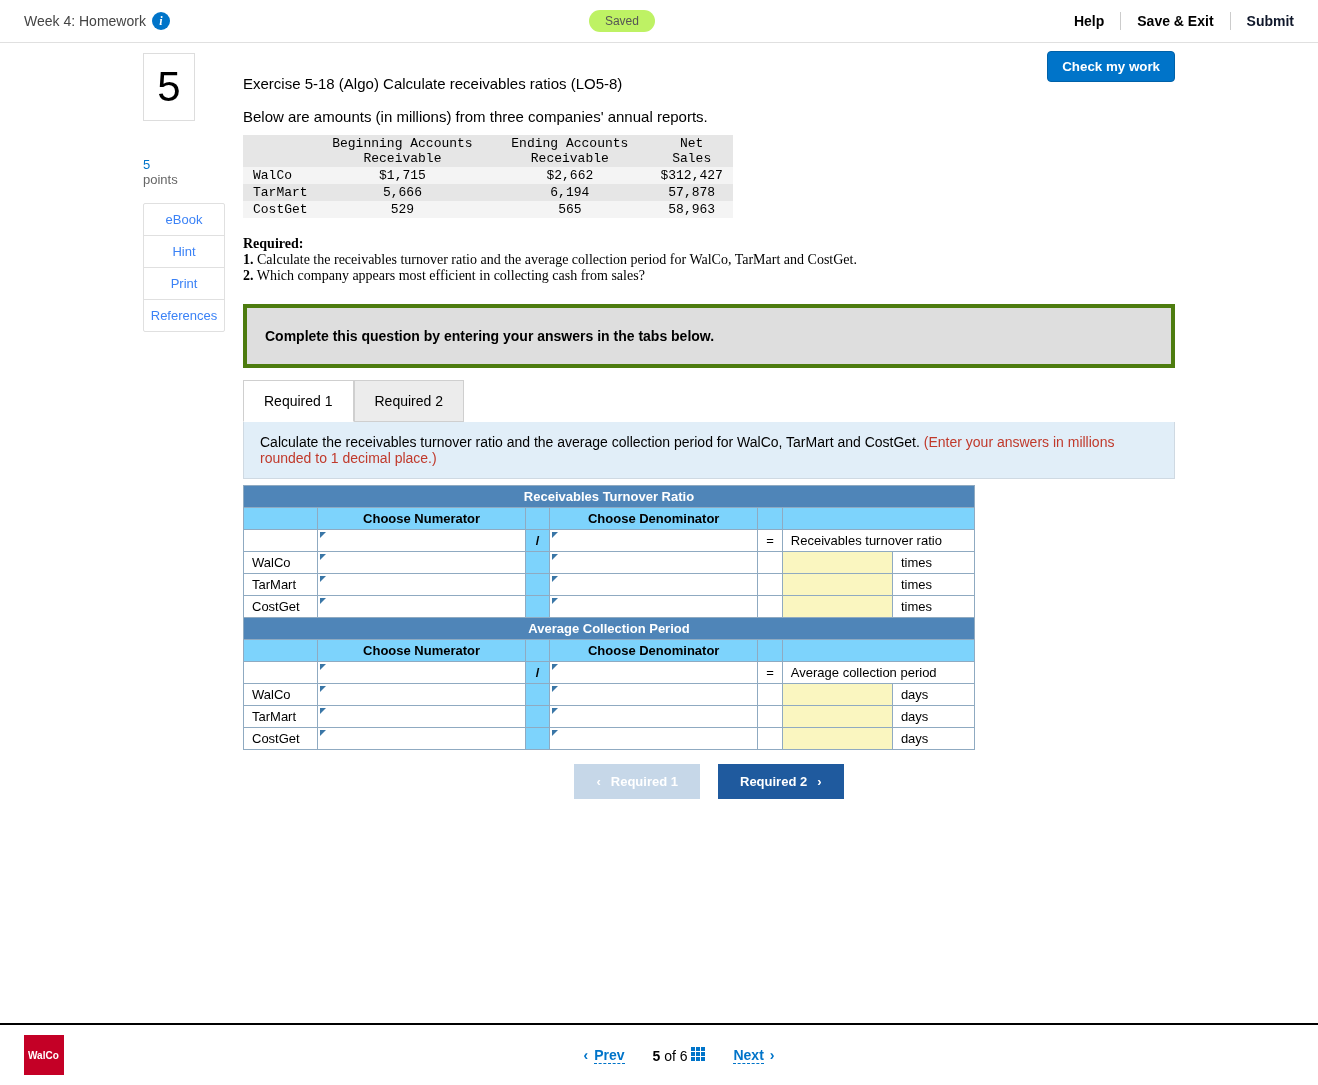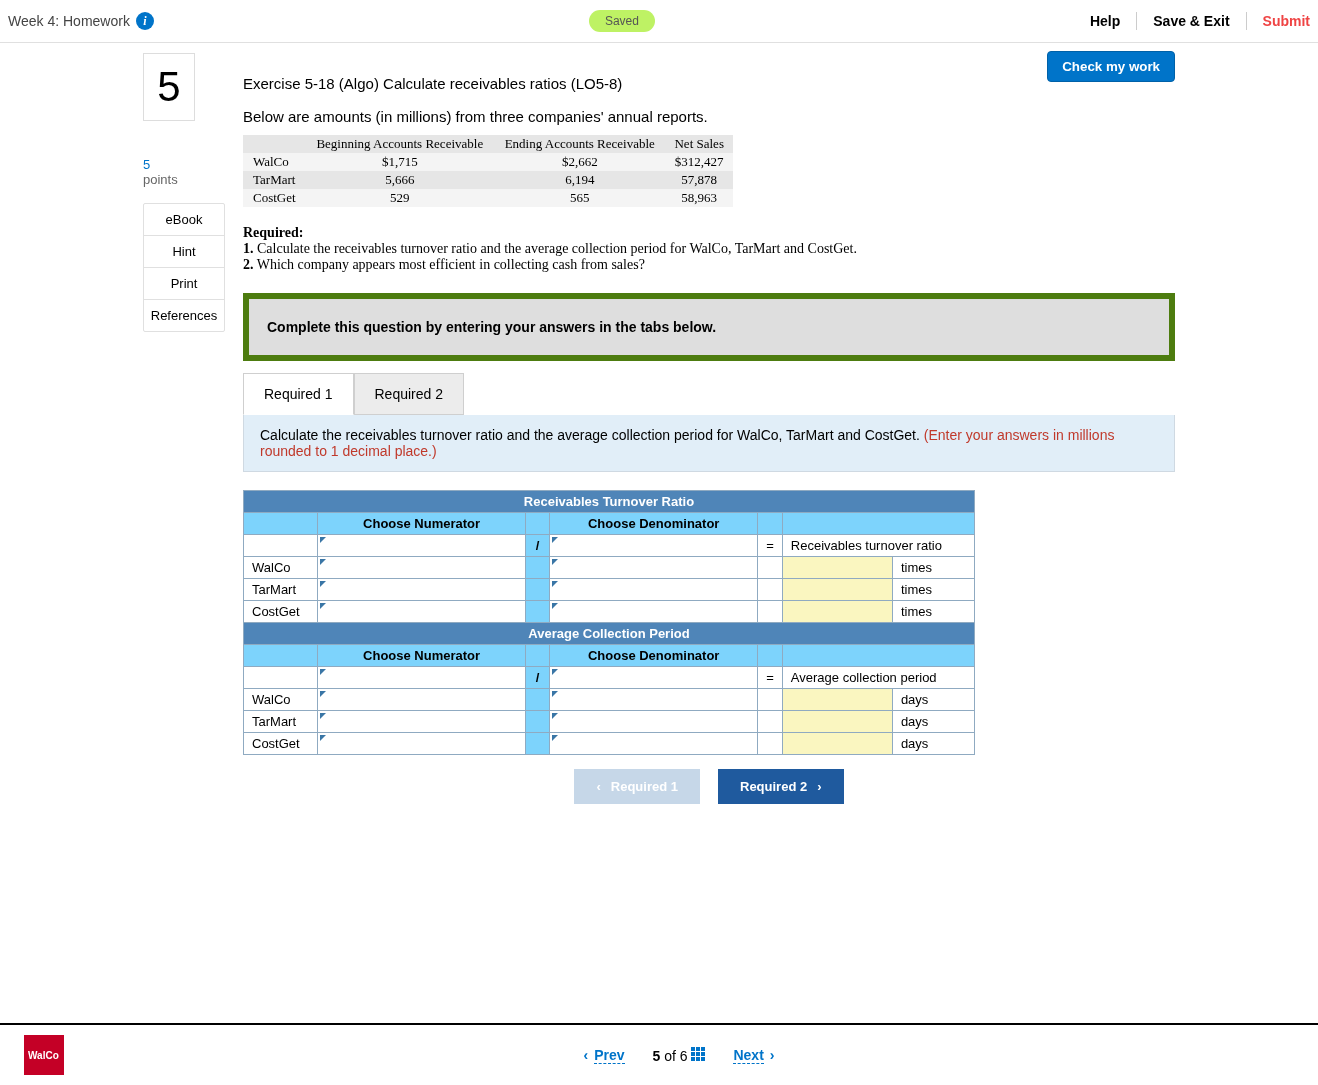--- a/index.html
+++ b/index.html
@@ -7,21 +7,21 @@
     margin: 0;
     font-family: Arial, sans-serif;
     font-size: 14px;
     color: #000;
     background: #fff;
     width: 1318px;
   }
   .topbar {
     display: flex;
     align-items: center;
-    padding: 10px 8px;
+    padding: 10px 24px;
     border-bottom: 1px solid #e0e0e0;
   }
   .topbar .title { color: #444; flex: 0 0 auto; }
   .info-icon {
     display: inline-flex;
     width: 18px; height: 18px;
     background: #0074c9;
     color: #fff;
     border-radius: 50%;
     align-items: center; justify-content: center;
@@ -33,21 +33,21 @@
   .saved {
     display: inline-block;
     background: #bef264;
     color: #555;
     padding: 4px 16px;
     border-radius: 12px;
     font-size: 12px;
   }
   .topbar .right { display: flex; align-items: center; gap: 16px; }
   .toplink { color: #000; font-weight: bold; cursor: pointer; }
-  .toplink.submit { color: #ef4444; }
+  .toplink.submit { color: #0f172a; }
   .vdiv { width: 1px; height: 18px; background: #ccc; }
   .page {
     width: 1032px;
     margin: 0 auto;
     padding: 10px 0 60px;
     position: relative;
   }
   .check-btn {
     position: absolute;
     right: 0; top: 8px;
@@ -74,68 +74,68 @@
   .points-block { font-size: 13px; }
   .points-block .n { color: #0074c9; display:block; }
   .points-block .t { color: #666; }
   .res-col {
     border: 1px solid #e0e0e0;
     border-radius: 2px;
     display: flex; flex-direction: column;
   }
   .res-col a {
     text-align: center;
-    color: #000000;
+    color: #3b82f6;
     padding: 8px 0;
     font-size: 13px;
     cursor: pointer;
     border-bottom: 1px solid #e0e0e0;
   }
   .res-col a:last-child { border-bottom: none; }
   .body-row { display: flex; gap: 18px; }
   .content { flex: 1; }
   .q-title { font-size: 15px; font-weight: normal; margin: 22px 0 16px; }
   .intro { font-size: 15px; margin-bottom: 10px; }
   .data-table {
-    font-family: Liberation Serif, serif;
+    font-family: Liberation Mono, monospace;
     background: #e6e6e6;
     border-collapse: collapse;
     font-size: 13px;
     width: 490px;
   }
   .data-table td, .data-table th { padding: 1px 8px; text-align: center; font-weight: normal; }
   .data-table tbody td:first-child { text-align: left; padding-left: 10px; }
   .data-table tbody tr:nth-child(odd) { background: #f4f4f4; }
   .data-table tbody tr:nth-child(even) { background: #e6e6e6; }
   .required { margin-top: 18px; font-family: Liberation Serif, serif; }
   .required .h { font-weight: bold; }
   .banner {
     background: #dedede;
     padding: 20px 18px;
     margin-top: 20px;
-    border: 6px solid #4d7c0f;
+    border: 4px solid #4d7c0f;
   }
   .tabs { display: flex; margin-top: 12px; }
   .tab {
     border: 1px solid #cfcfcf;
     padding: 12px 20px;
     background: #ececec;
     cursor: pointer;
   }
   .tab.active { background: #fff; border-bottom-color: #fff; }
   .tab + .tab { border-left: 1px solid #cfcfcf; }
   .instr {
     background: #e1eef8;
     padding: 12px 16px;
     border: 1px solid #cfd9e2;
     border-top: none;
   }
   .instr .note { color: #c0392b; }
   .calc-table {
-    margin-top: 18px;
+    margin-top: 6px;
     border-collapse: collapse;
     width: 732px;
   }
   .calc-table td, .calc-table th {
     border: 1px solid #8faac1;
     padding: 3px 8px;
     font-size: 13px;
     height: 21px;
   }
   .calc-table .head1 { background: #4f85b8; color: #fff; text-align: center; font-weight: bold; }

